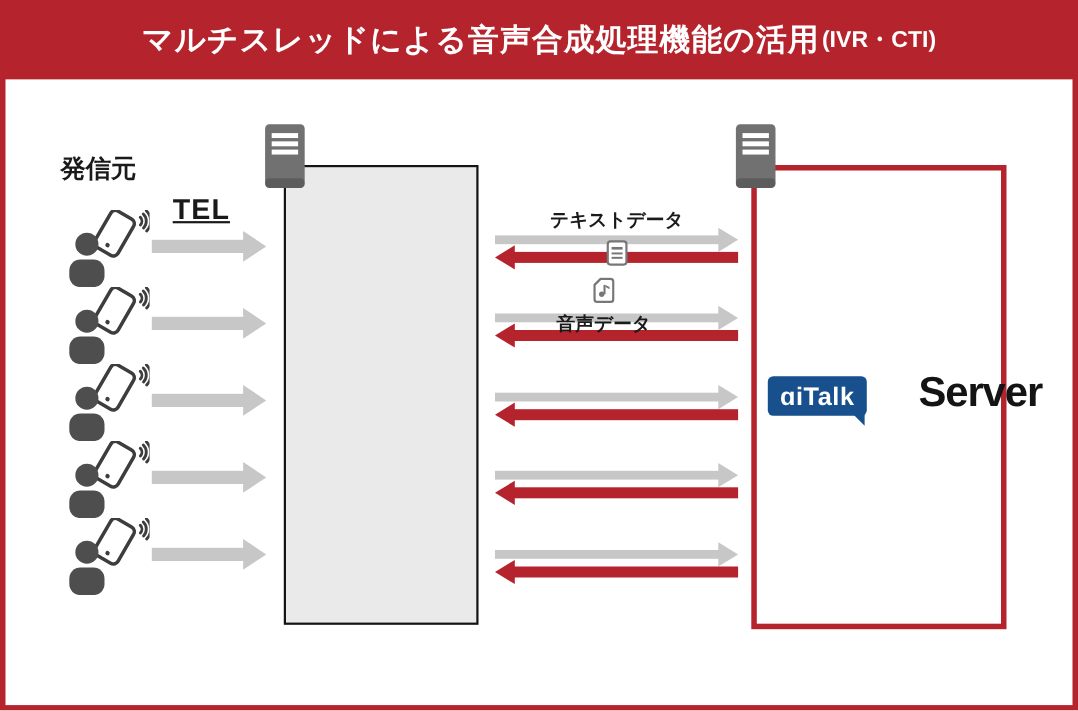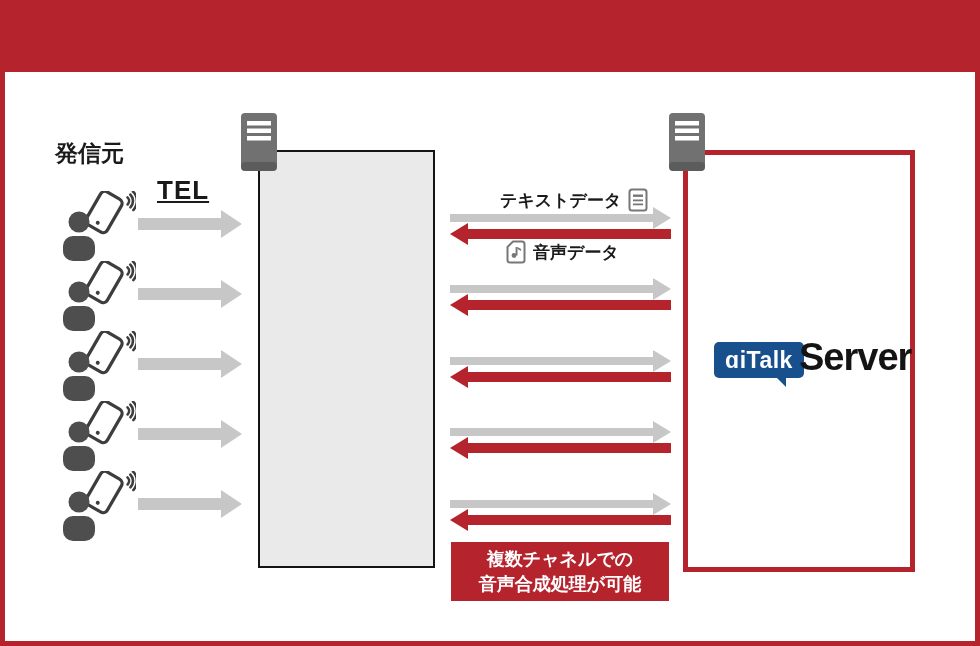--- a/index.html
+++ b/index.html
@@ -31,30 +31,30 @@
   .tel-ar{left:138px;width:104px;height:28px;}
   .tel-ar .sh{left:0;right:20px;top:8px;height:12px;background:#c7c7c7;}
   .tel-ar .hd{right:0;top:0;border-top:14px solid transparent;border-bottom:14px solid transparent;border-left:21px solid #c7c7c7;}
   .flow-r{left:450px;width:221px;height:22px;}
   .flow-r .sh{left:0;right:17px;top:7px;height:8px;background:#c7c7c7;}
   .flow-r .hd{right:0;top:0;border-top:11px solid transparent;border-bottom:11px solid transparent;border-left:18px solid #c7c7c7;}
   .flow-l{left:450px;width:221px;height:22px;}
   .flow-l .sh{left:17px;right:0;top:6px;height:10px;background:#b5232d;}
   .flow-l .hd{left:0;top:0;border-top:11px solid transparent;border-bottom:11px solid transparent;border-right:18px solid #b5232d;}
   
-  .flow-caption{position:absolute;display:flex;align-items:center;gap:7px;color:#1a1a1a;font-weight:800;font-size:17px;white-space:nowrap;}
+  .flow-caption{position:absolute;display:flex;align-items:center;gap:7px;color:#1a1a1a;font-weight:800;font-size:17px;white-space:nowrap;flex-direction:column;}
   #text-data-caption{left:500px;top:188px;}
-  #voice-data-caption{left:506px;top:240px;}
+  #voice-data-caption{left:506px;top:252px;}
   
   #logo-box{position:absolute;left:698px;top:342px;width:90px;height:36px;background:#17508c;
-    border-radius:5px;display:flex;align-items:center;justify-content:center;margin-left:16px;}
+    border-radius:5px;display:flex;align-items:center;justify-content:center;}
   #logo-box .logo-text{color:#fff;font-weight:800;font-size:23px;letter-spacing:0.5px;}
   #logo-tail{position:absolute;left:776px;top:377px;width:0;height:0;
     border-top:10px solid #17508c;border-left:10px solid transparent;}
-  #server-word{position:absolute;left:799px;top:336px;font-size:38px;font-weight:800;
+  #server-word{position:absolute;left:835px;top:336px;font-size:38px;font-weight:800;
     color:#141414;letter-spacing:-1px;}
   
   #callout{position:absolute;left:451px;top:542px;width:218px;height:59px;background:#b5232d;
     display:flex;flex-direction:column;align-items:center;justify-content:center;
     color:#fff;font-weight:800;font-size:18px;line-height:25px;text-align:center;}
 </style>
 </head>
 <body>
 
 <svg width="0" height="0" style="position:absolute" aria-hidden="true">
@@ -90,20 +90,24 @@
       <circle cx="8" cy="15.5" r="2.4" fill="#777777"></circle>
       <rect x="9.6" y="7" width="1.9" height="8.5" fill="#777777"></rect>
       <path d="M11.5,7 l3.6,2 v1.9 l-3.6,-2 z" fill="#777777"></path>
     </g>
   </defs>
 </svg>
 
 <div id="canvas">
   <div id="panel"></div>
 
+  <div id="titlebar">
+    <span class="t-main">マルチスレッドによる音声合成処理機能の活用</span>
+    <span class="t-suffix">(IVR・CTI)</span>
+  </div>
 
   <div id="src-label" class="jp-label">発信元</div>
   <div id="tel-label" class="jp-label">TEL</div>
 
   <svg class="caller" style="top:191px" viewBox="0 0 78 70">
       <use href="#sym-caller"></use>
     </svg>
   <svg class="caller" style="top:261px" viewBox="0 0 78 70">
       <use href="#sym-caller"></use>
     </svg>
@@ -200,17 +204,13 @@
   <div id="server-box"></div>
   <svg id="server-icon-right" class="server-icon" viewBox="0 0 38 60">
       <use href="#sym-server"></use>
     </svg>
   <div id="logo-box">
     <span class="logo-text">ɑiTalk</span>
   </div>
   <div id="logo-tail"></div>
   <div id="server-word">Server</div>
 
-  <div id="callout">
-    <span>複数チャネルでの</span>
-    <span>音声合成処理が可能</span>
-  </div>
 </div>
 
 </body></html>

